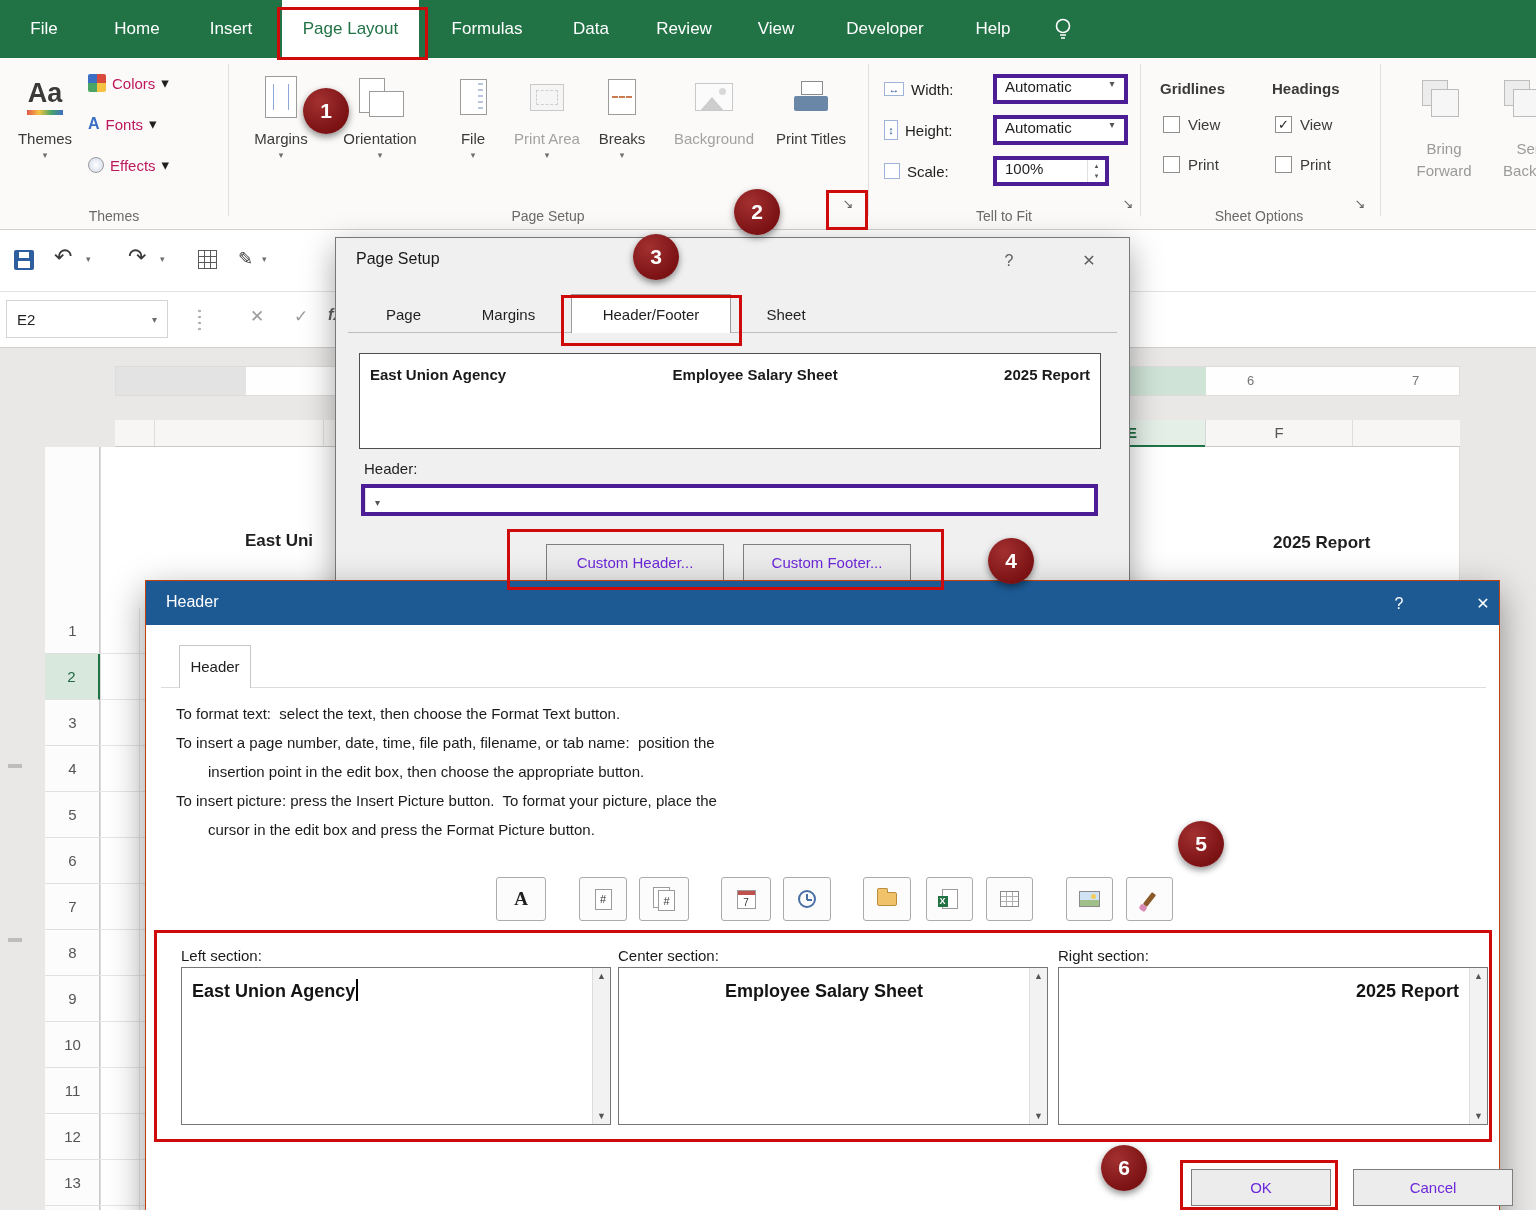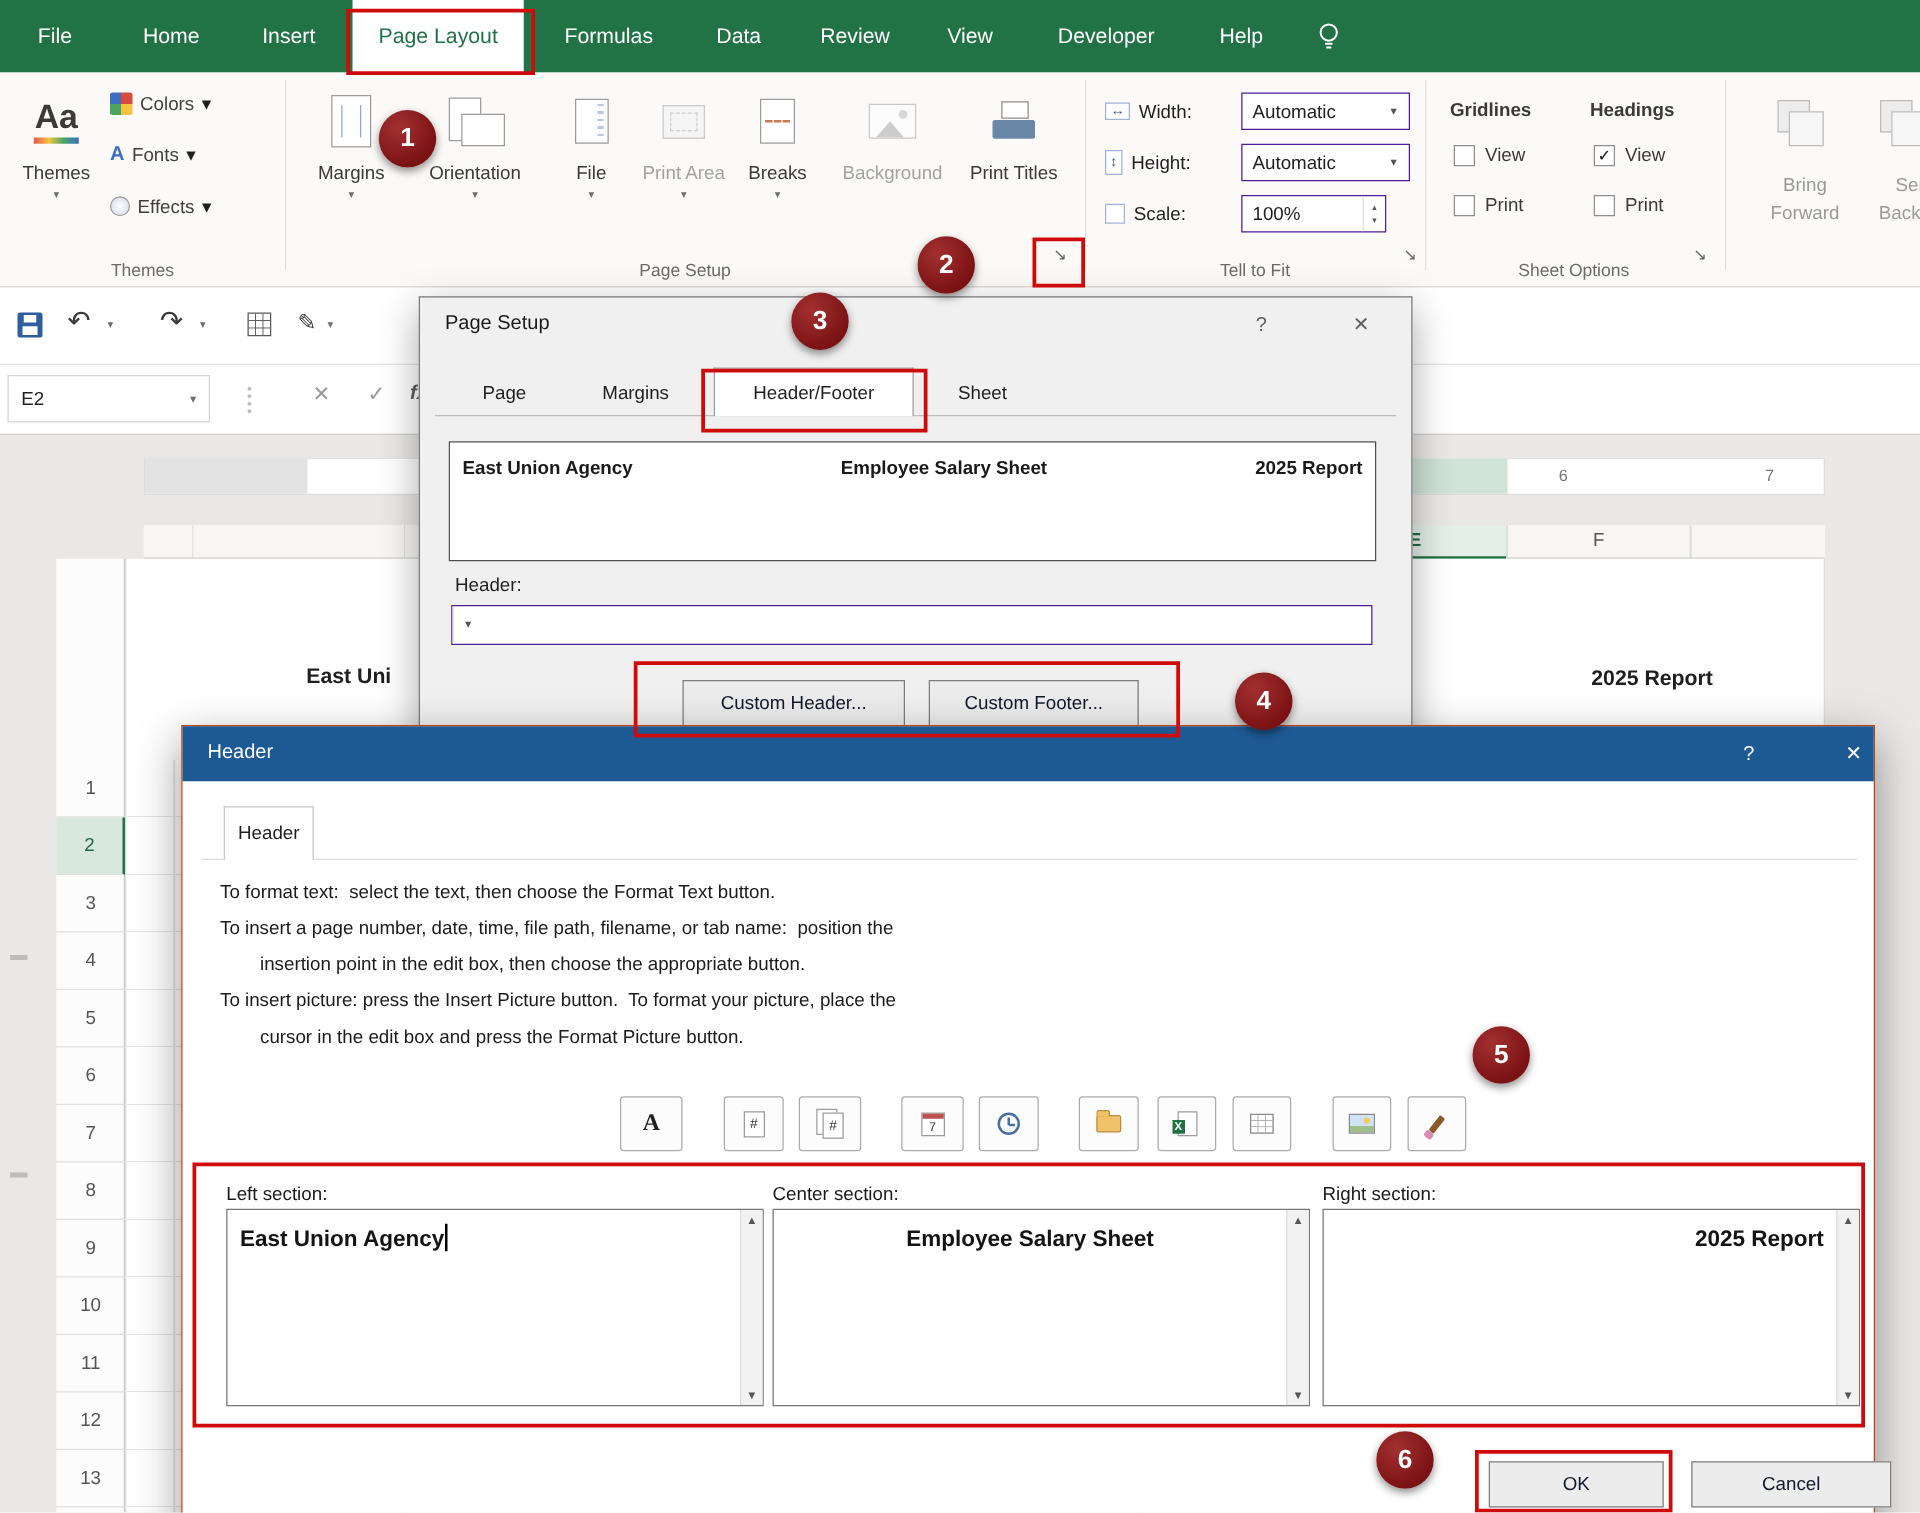--- a/index.html
+++ b/index.html
@@ -25,21 +25,21 @@
   .ritem .dd{font-size:9px;color:#6e6e6e;line-height:8px}
   .icnbox{height:58px;display:flex;align-items:center;justify-content:center}
 
   
   .aa-glyph{font-size:27px;font-weight:700;color:#3b3a39;line-height:28px}
   .aa-bar{width:36px;height:5px;background:linear-gradient(90deg,#e2574c,#f5c242,#4aa564,#3b6fc4)}
   .ic-colors{width:18px;height:18px;border-radius:2px;background:conic-gradient(#d84b3c 0 25%,#f5c242 0 50%,#4aa564 0 75%,#3b6fc4 0)}
   .ic-fonts{font-size:16px;font-weight:700;color:#3b6fc4;line-height:18px}
   .ic-effects{width:16px;height:16px;border-radius:50%;border:1px solid #9b9b9b;background:radial-gradient(#ffffff,#cfd8e8)}
   .mini{display:flex;align-items:center;gap:6px;cursor:pointer}
-  .mini .lbl{font-size:15px;color:#404040}
+  .mini .lbl{font-size:15px;color:#be185d}
 
   .ic-margins{width:32px;height:42px;border:1px solid #9b9b9b;background:#fff;position:relative}
   .ic-margins::before{content:"";position:absolute;top:7px;bottom:7px;left:7px;right:7px;border-left:1px solid #8ea9d8;border-right:1px solid #8ea9d8}
   .ic-orient{width:46px;height:44px;position:relative}
   .ic-orient::before{content:"";position:absolute;left:2px;top:3px;width:24px;height:33px;background:#fff;border:1px solid #9b9b9b}
   .ic-orient::after{content:"";position:absolute;left:12px;top:16px;width:33px;height:24px;background:#fff;border:1px solid #9b9b9b}
   .ic-size{width:27px;height:36px;border:1px solid #9b9b9b;background:#fff;position:relative}
   .ic-size::after{content:"";position:absolute;right:3px;top:3px;bottom:3px;width:5px;background:repeating-linear-gradient(180deg,#b9c6de 0 2px,transparent 2px 6px)}
   .ic-printarea{width:34px;height:27px;border:1px solid #c9c9c9;background:#f5f5f5;position:relative}
   .ic-printarea::before{content:"";position:absolute;top:5px;left:5px;right:5px;bottom:5px;border:1px dashed #cfcfcf}
@@ -47,21 +47,21 @@
   .ic-breaks::after{content:"";position:absolute;left:3px;right:3px;top:16px;border-top:2px dashed #c77b4e}
   .ic-bg{width:38px;height:28px;border:1px solid #c9c9c9;background:#fbfbfb;position:relative;overflow:hidden}
   .ic-bg::before{content:"";position:absolute;top:4px;right:6px;width:7px;height:7px;border-radius:50%;background:#d8d8d8}
   .ic-bg::after{content:"";position:absolute;bottom:-2px;left:3px;border-left:13px solid transparent;border-right:13px solid transparent;border-bottom:15px solid #cdcdcd}
   .ic-titles{width:34px;height:32px;position:relative}
   .ic-titles::before{content:"";position:absolute;top:0;left:7px;width:20px;height:12px;background:#fff;border:1px solid #8a8a8a}
   .ic-titles::after{content:"";position:absolute;bottom:2px;left:0;width:34px;height:15px;background:#6b87a8;border-radius:2px}
 
   .srow{position:absolute;height:30px;display:flex;align-items:center;gap:7px}
   .wicon{border:1px solid #9fb4d8;background:#fff;color:#2b579a;display:flex;align-items:center;justify-content:center;font-size:11px}
-  .combo{position:absolute;height:30px;background:#fff;border:1px solid #4c1d95;display:flex;align-items:center}
+  .combo{position:absolute;height:30px;background:#fff;border:4px solid #4c1d95;display:flex;align-items:flex-start}
   .combo .val{flex:1;padding-left:8px;font-size:15px;color:#1f1f1f}
   .combo .arr{width:24px;text-align:center;color:#555;font-size:10px}
   .spin{width:18px;display:flex;flex-direction:column;align-items:center;justify-content:center;gap:2px;font-size:7px;color:#555;border-left:1px solid #e0e0e0;height:100%}
   .cb{width:17px;height:17px;border:1px solid #8f8f8f;background:#fff;display:inline-flex;align-items:center;justify-content:center;font-size:13px;color:#222}
   .cbrow{position:absolute;display:flex;align-items:center;gap:8px;font-size:15px;color:#3b3a39}
   .soh{position:absolute;font-size:15px;font-weight:600;color:#3b3a39}
   .arr-icon{width:26px;height:26px;border:1px solid #bcbcbc;background:#ececec;position:relative}
   .arr-icon::after{content:"";position:absolute;left:8px;top:8px;width:26px;height:26px;border:1px solid #bcbcbc;background:#f6f6f6}
 
   
@@ -89,21 +89,21 @@
 
   
   .dlg{position:absolute;background:#f0f0f0;border:1px solid #787878;box-shadow:0 10px 30px rgba(0,0,0,.35)}
   .ps-title{position:absolute;left:0;top:0;right:0;height:44px}
   .ps-title .t{position:absolute;left:20px;top:12px;font-size:16px;color:#1a1a1a}
   .winbtn{position:absolute;top:10px;width:26px;height:26px;text-align:center;line-height:26px;font-size:16px;color:#5f5f5f;cursor:pointer}
   .pstab{position:absolute;top:60px;height:34px;text-align:center;line-height:34px;font-size:15px;color:#1f1f1f;cursor:pointer}
   .pstab.sel{top:56px;height:39px;line-height:39px;background:#fff;border:1px solid #9a9a9a;border-bottom:none;z-index:2}
   .tabline{position:absolute;left:12px;right:12px;top:94px;border-top:1px solid #bdbdbd}
   .preview{position:absolute;left:23px;top:115px;width:742px;height:96px;background:#fff;border:1px solid #4f4f4f;display:flex;justify-content:space-between;padding:12px 10px;font-size:15px;font-weight:600;color:#1a1a1a}
-  .btn{position:absolute;height:37px;background:#ececec;border:1px solid #7e7e7e;text-align:center;line-height:35px;font-size:15px;color:#0f172a;cursor:pointer}
+  .btn{position:absolute;height:37px;background:#ececec;border:1px solid #7e7e7e;text-align:center;line-height:35px;font-size:15px;color:#6d28d9;cursor:pointer}
 
   .hdlg{position:absolute;left:145px;top:580px;width:1355px;height:810px;background:#fff;border:1px solid #c2410c;box-shadow:0 12px 34px rgba(0,0,0,.4)}
   .hd-title{position:absolute;left:0;top:0;right:0;height:44px;background:#1d5a94}
   .hd-title .t{position:absolute;left:20px;top:12px;font-size:16px;color:#fff}
   .hd-title .winbtn{color:#fff}
   .htab{position:absolute;left:33px;top:64px;width:72px;height:43px;background:#fff;border:1px solid #c8c8c8;border-bottom:none;text-align:center;line-height:42px;font-size:15px;z-index:2}
   .hline{position:absolute;left:15px;top:106px;width:1325px;border-top:1px solid #dcdcdc}
   .instr{position:absolute;font-size:15px;color:#1b1b1b;white-space:pre}
   .tbtn{position:absolute;top:296px;height:44px;background:#fcfcfc;border:1px solid #ababab;border-radius:3px;display:flex;align-items:center;justify-content:center;cursor:pointer}
   .seclbl{position:absolute;top:366px;font-size:15px;color:#1a1a1a}

